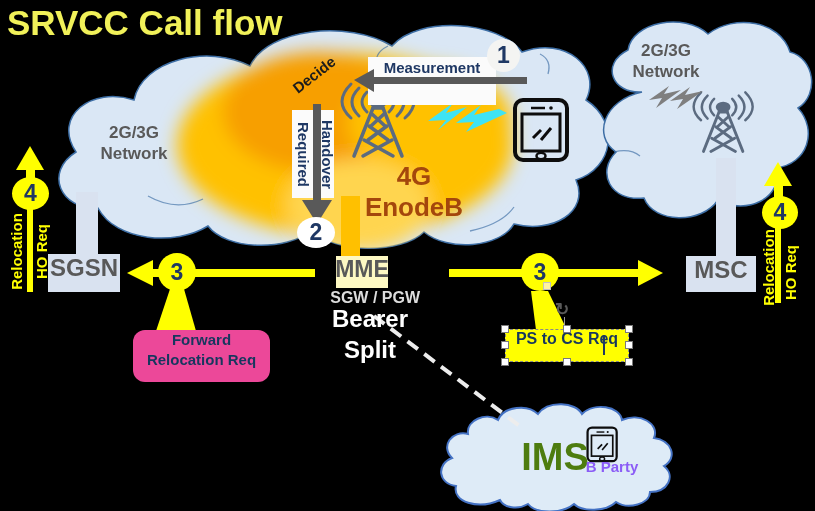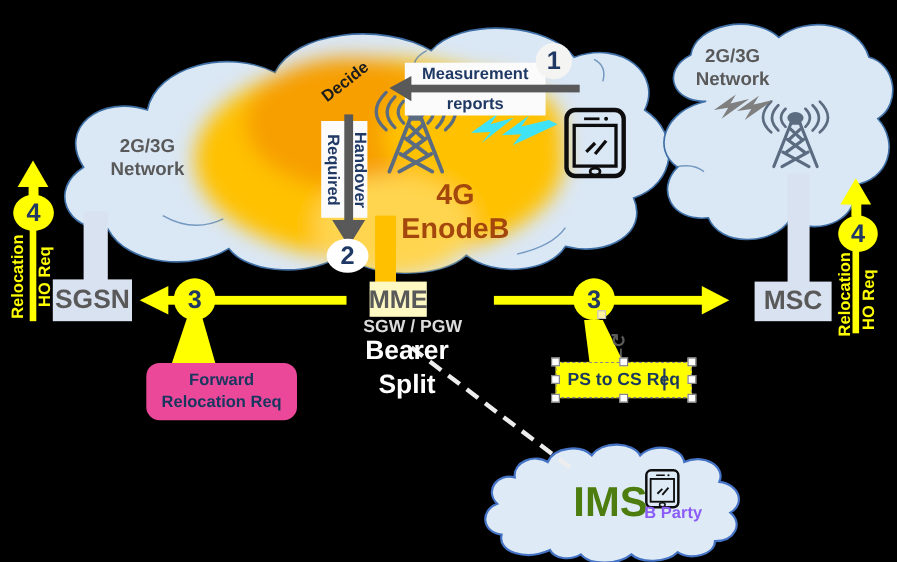--- a/index.html
+++ b/index.html
@@ -1,20 +1,20 @@
 <!DOCTYPE html>
 <html><head>
 <meta charset="utf-8">
 <style>
   html,body{margin:0;padding:0;background:#000;}
   .canvas{position:relative;width:815px;height:511px;background:#000;overflow:hidden;
           font-family:"Liberation Sans",sans-serif;font-weight:bold;}
   .abs{position:absolute;}
   svg.base{position:absolute;left:0;top:0;z-index:1;}
-  .box{position:absolute;z-index:2;display:flex;align-items:center;justify-content:center;}
+  .box{position:absolute;z-index:2;display:flex;align-items:flex-start;justify-content:center;}
   .nodebox{background:#D9E2F0;color:#595959;font-size:24px;}
   .circle{position:absolute;z-index:3;border-radius:50%;display:flex;align-items:center;justify-content:center;
           color:#1F3864;font-size:23px;}
   .ycircle{background:#FFFF00;}
   .wcircle{background:#F4F4F2;}
   .txt{position:absolute;z-index:5;text-align:center;}
   .navy{color:#1F3864;}
   .vert{transform:rotate(-90deg);transform-origin:center;}
   .vert-cw{transform:rotate(90deg);transform-origin:center;}
   .yellowtxt{color:#FFFF00;font-size:15px;white-space:nowrap;}
@@ -146,34 +146,34 @@
       <rect x="26" y="168" width="9" height="12"></rect>
       <rect x="27" y="208" width="6" height="84"></rect>
     </g>
     <g fill="#FFFF00">
       <polygon points="778,162 764,186 792,186"></polygon>
       <rect x="774" y="184" width="9" height="13"></rect>
       <rect x="775" y="227" width="6" height="76"></rect>
     </g>
   </svg>
 
+  <div class="txt title">SRVCC Call flow</div>
 
   <div class="txt cloudlabel" style="left:88px;top:122px;width:92px;">
     <div>2G/3G</div>
     <div>Network</div>
   </div>
   <div class="txt cloudlabel" style="left:620px;top:40px;width:92px;">
     <div>2G/3G</div>
     <div>Network</div>
   </div>
 
   <div class="txt" style="left:282px;top:66px;width:64px;font-size:15px;color:#1c1c1c;transform:rotate(-38deg);">Decide</div>
 
   <div class="txt navy" style="left:370px;top:59px;width:124px;font-size:15px;">Measurement</div>
-  <div class="txt navy" style="left:370px;top:86px;width:124px;font-size:15px;">reports</div>
 
   <div class="txt navy vert-cw" style="left:287px;top:146px;width:80px;font-size:15px;">Handover</div>
   <div class="txt navy vert-cw" style="left:263px;top:146px;width:80px;font-size:15px;">Required</div>
 
   <div class="txt" style="left:348px;top:161px;width:132px;font-size:26px;color:#A4470C;">4G EnodeB</div>
 
   <div class="box nodebox" style="left:48px;top:254px;width:72px;height:38px;">
     <span>SGSN</span>
   </div>
   <div class="box" style="left:336px;top:256px;width:52px;height:32px;background:#fef9c3;color:#595959;font-size:23px;">

